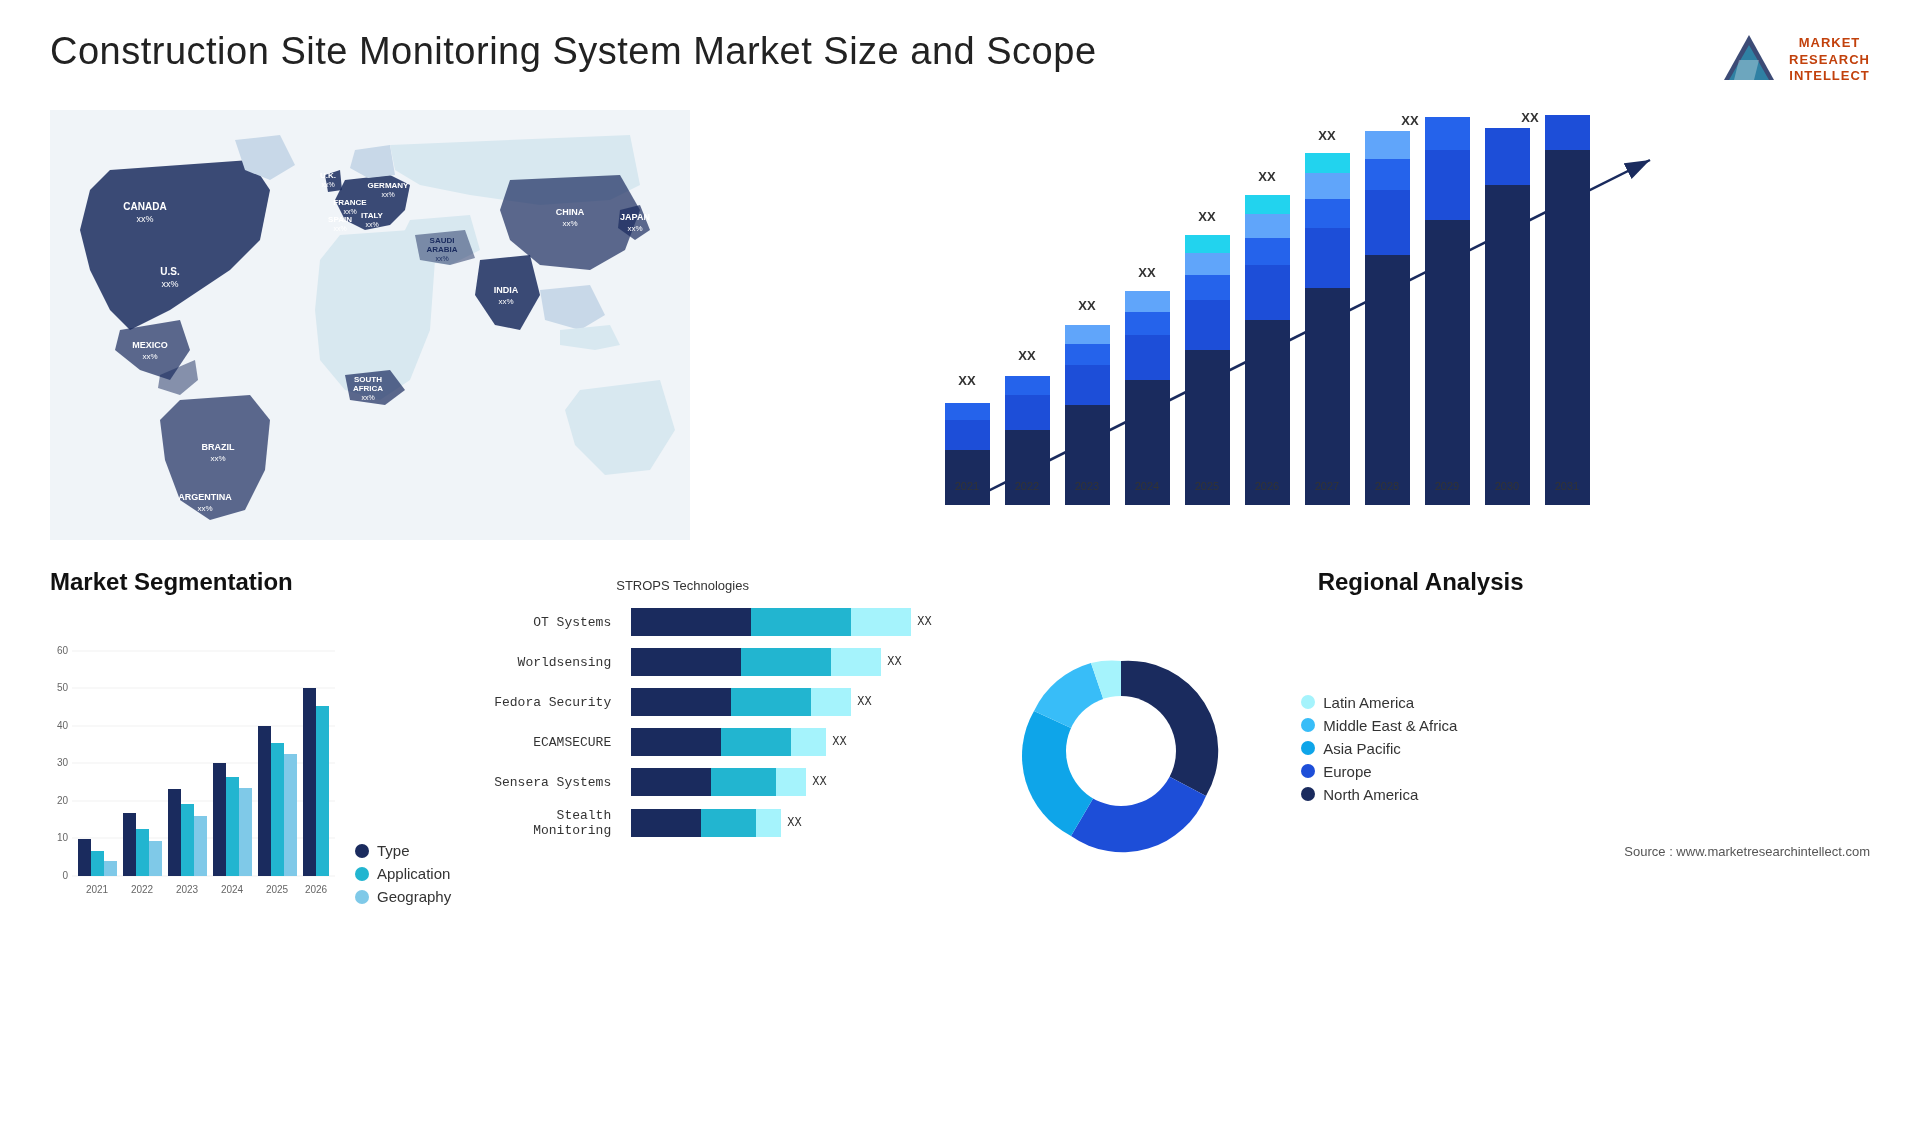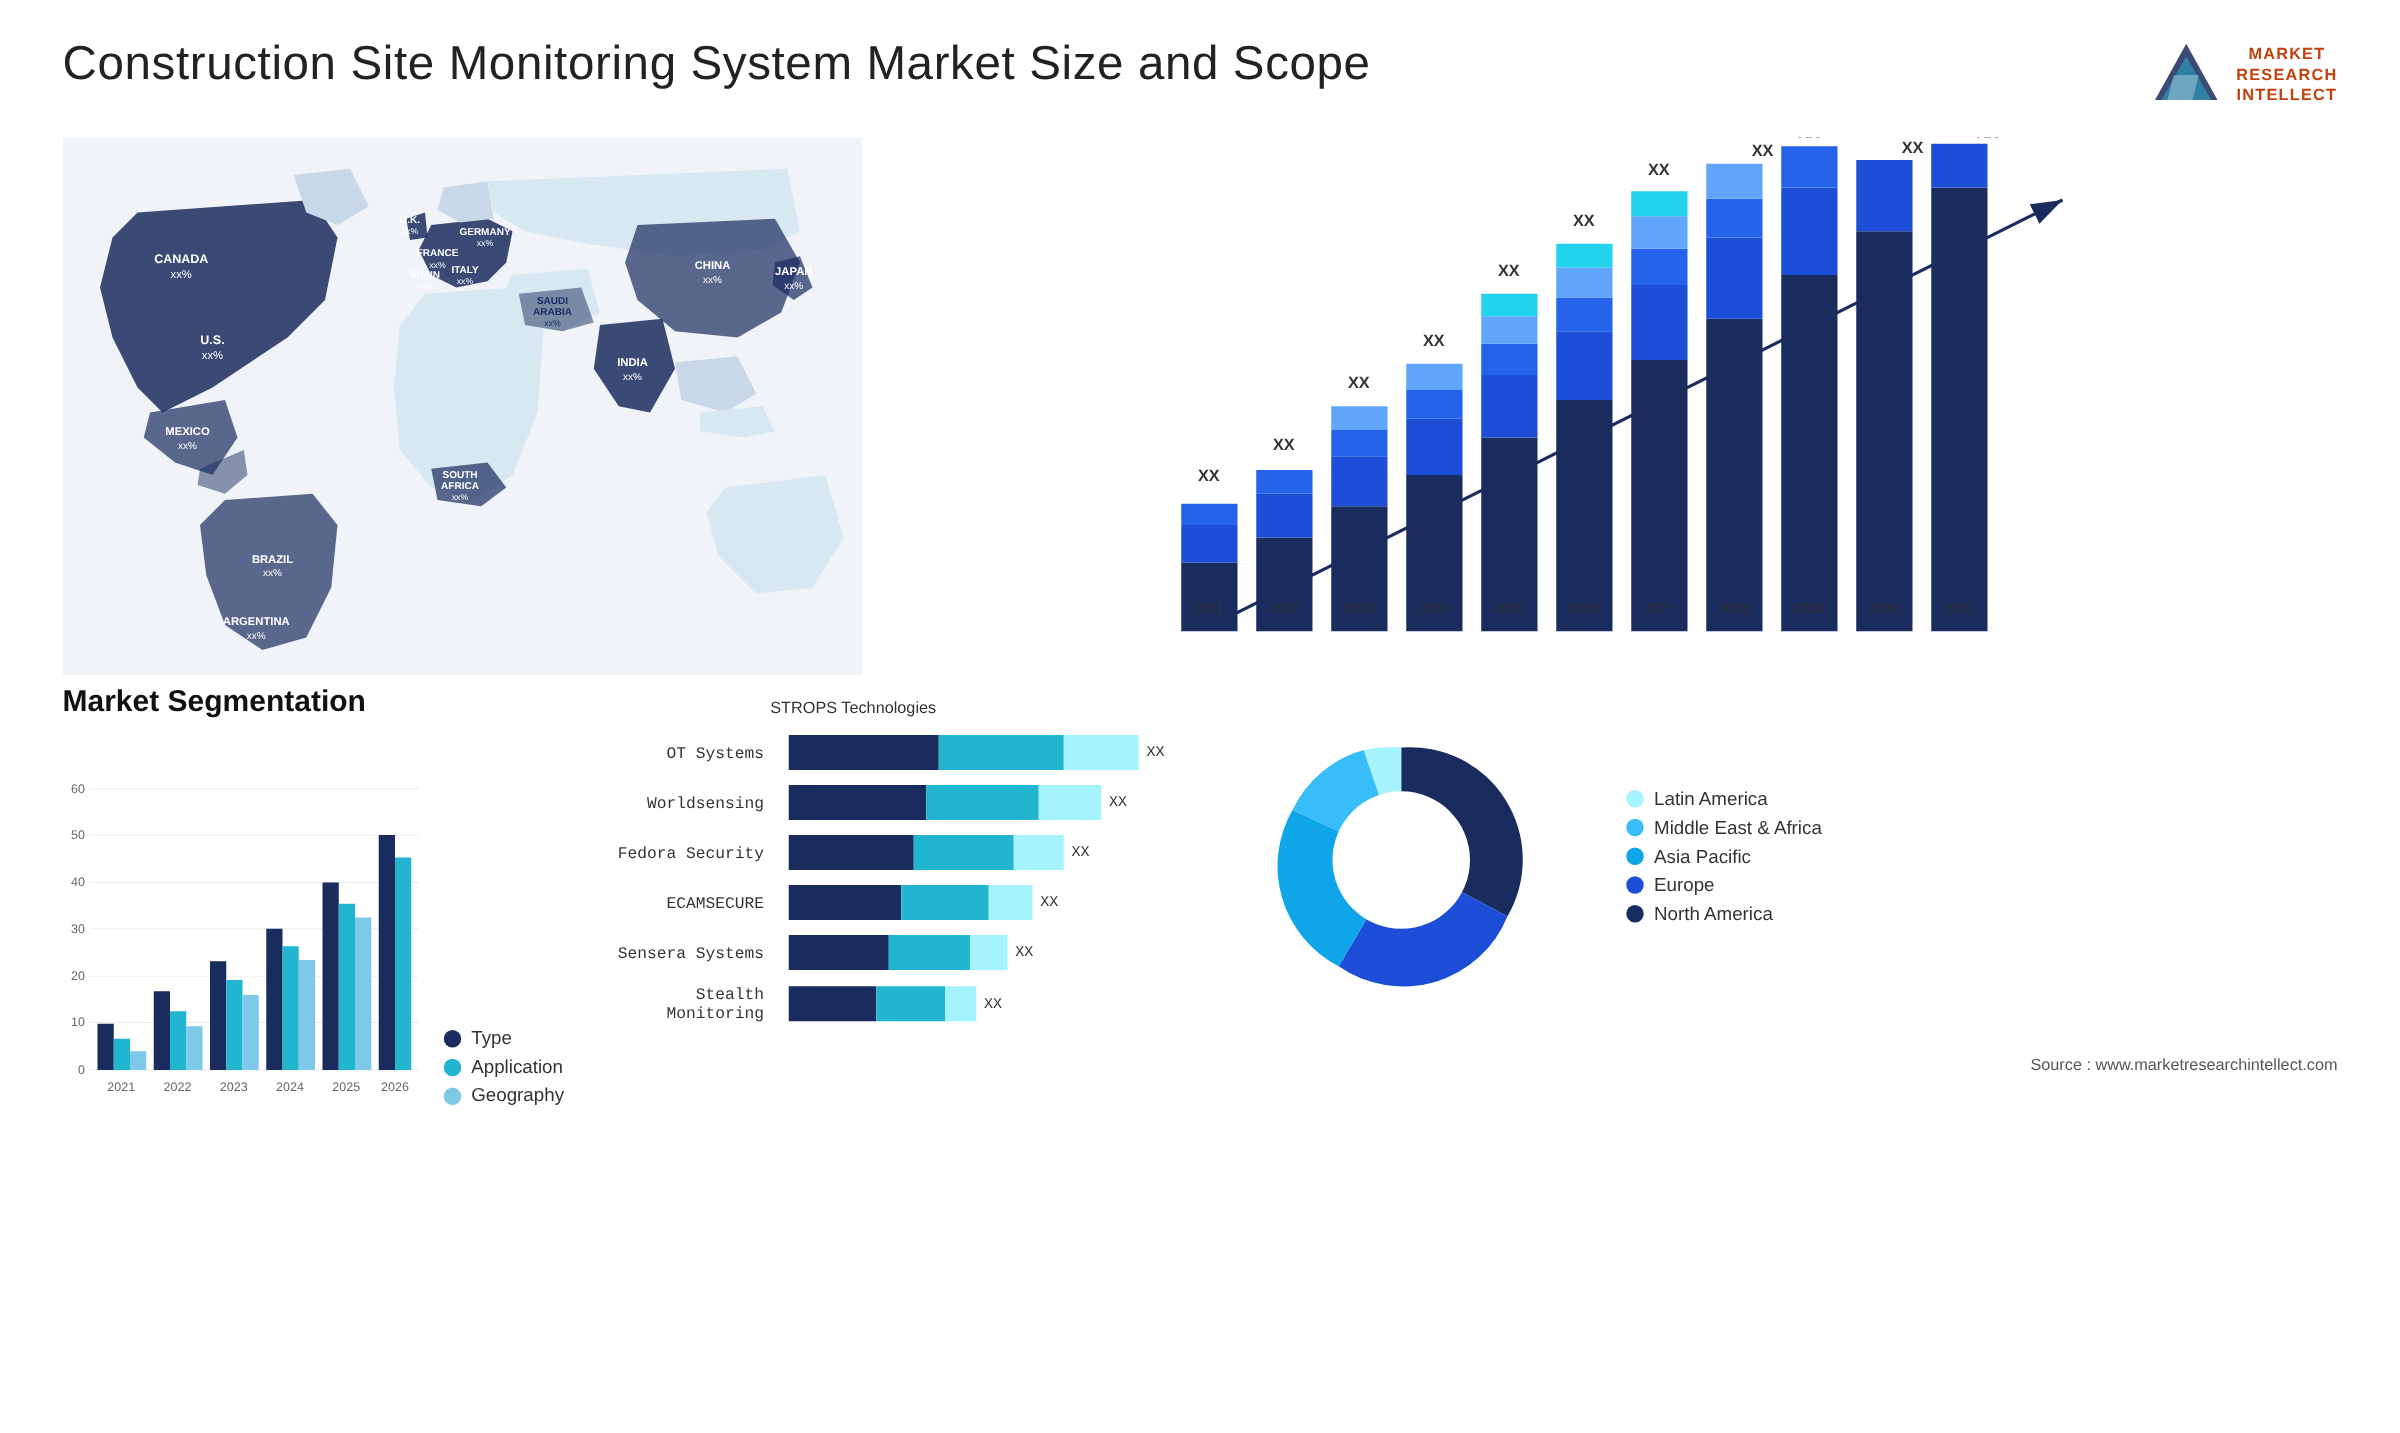--- a/index.html
+++ b/index.html
@@ -69,21 +69,21 @@
     
     .chart-section {
       flex: 1;
       position: relative;
     }
 
     
     .bottom-section {
       display: flex;
       gap: 20px;
-      margin-top: 8px;
+      margin-top: 28px;
       height: 420px;
     }
 
     
     .segmentation-section {
       flex: 0 0 400px;
     }
     .section-title {
       font-size: 24px;
       font-weight: 700;
@@ -519,20 +519,21 @@
               <div class="player-bar-segment" style="width:55px; background:#22b5d0;"></div>
               <div class="player-bar-segment" style="width:25px; background:#a5f3fc;"></div>
             </div>
             <span class="player-xx">XX</span>
           </div>
         </div>
       </div>
     </div>
 
     <div class="regional-section">
+      <div class="section-title" style="text-align:center;">Regional Analysis</div>
       <div class="donut-container">
 
         <svg viewBox="0 0 300 280" width="300" height="280">
 
           <path d="M150,140 L150,50 A90,90 0 0,1 235,185 Z" fill="#1a2b5e"></path>
 
           <path d="M150,140 L235,185 A90,90 0 0,1 100,225 Z" fill="#1d4ed8"></path>
 
           <path d="M150,140 L100,225 A90,90 0 0,1 63,100 Z" fill="#0ea5e9"></path>
 

